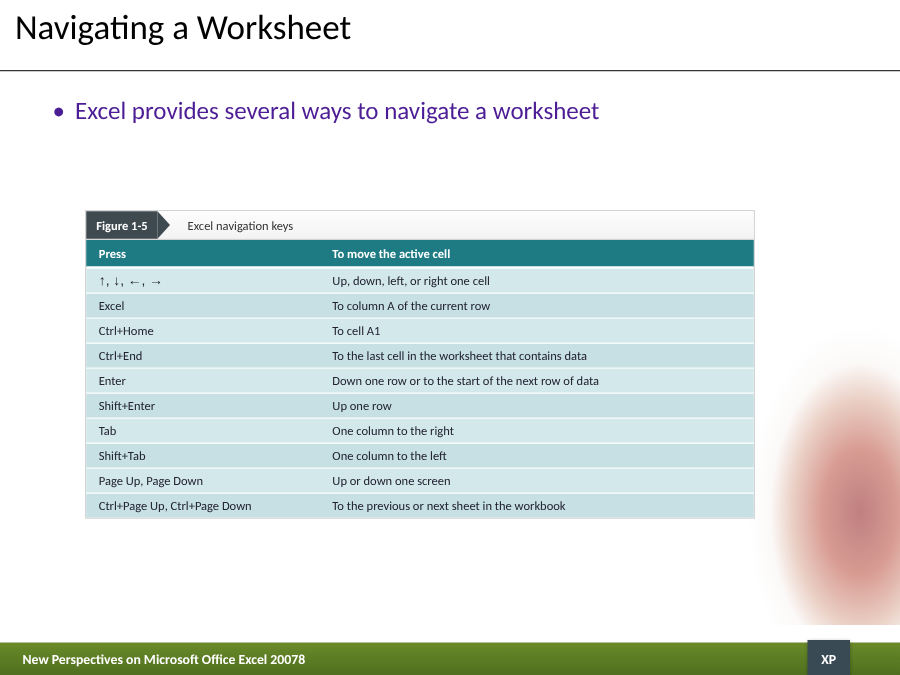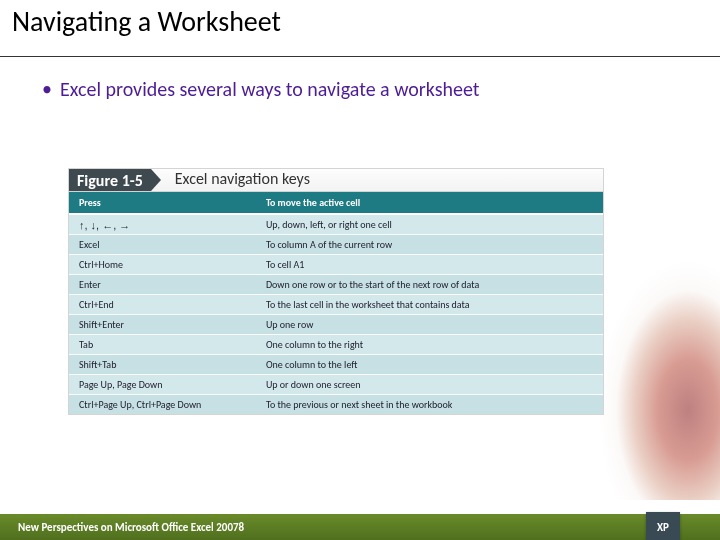--- a/index.html
+++ b/index.html
@@ -3,21 +3,21 @@
 <meta charset="utf-8">
 <style>
 html,body{margin:0;padding:0;width:720px;height:540px;font-family:Calibri,Arial,sans-serif;background:#fff;overflow:hidden}
 .slide{position:relative;width:720px;height:540px;background:#fff}
 .bg-petal{position:absolute;bottom:40px;right:0;width:160px;height:300px;background:radial-gradient(ellipse 120px 200px at 80% 70%,#8a1818 0%,#b84a3a 25%,#d9a894 45%,rgba(240,230,225,0.4) 60%,transparent 75%);opacity:0.55;pointer-events:none}
 .title{position:absolute;left:12px;top:4px;font-size:28px;color:#000;font-weight:400}
 .hr{position:absolute;left:0;top:56px;width:720px;height:0;border-top:1px solid #333}
 .bullet{position:absolute;left:42px;top:78px;width:640px;font-size:20px;color:#4c1d95;line-height:1.15}
 .bullet .dot{display:inline-block;width:18px}
 .figure{position:absolute;left:68px;top:168px;width:534px;background:#fff;border:1px solid #d4d4d4}
-.fig-cap{height:22px;background:linear-gradient(#fdfdfd,#f3f3f3);border-bottom:1px solid #d4d4d4;display:flex;font-size:16px}
+.fig-cap{height:22px;background:linear-gradient(#fdfdfd,#f3f3f3);border-bottom:1px solid #d4d4d4;display:flex;align-items:center;font-size:10px}
 .fig-num{background:#3f4a50;color:#fff;padding:0 8px;height:22px;display:flex;align-items:center;font-weight:bold}
 .fig-arrow{width:0;height:0;border-top:11px solid transparent;border-bottom:11px solid transparent;border-left:10px solid #3f4a50}
 .fig-title{padding-left:14px;color:#333}
 .tbl{width:100%;border-collapse:collapse;font-size:10px}
 .tbl th{background:#1e7b84;color:#fff;text-align:left;padding:4px 10px;font-weight:bold;border-bottom:2px solid #fff}
 .tbl td{background:#d3e8ea;color:#223;padding:3px 10px;border-top:1px solid rgba(255,255,255,0.9)}
 .tbl tr:nth-child(even) td{background:#c6e0e3}
 .tbl td:first-child{width:35%}
 .arrow{font-family:Arial;font-size:11px}
 .footer{position:absolute;left:0;bottom:0;width:720px;height:26px;background:linear-gradient(#6a8a2a,#4f6f1e);display:flex;align-items:center;padding:0 18px;box-sizing:border-box;font-size:11px;color:#fff;font-weight:600}
@@ -56,26 +56,26 @@
           </tr>
           <tr>
             <td class="">Excel</td>
             <td>To column A of the current row</td>
           </tr>
           <tr>
             <td class="">Ctrl+Home</td>
             <td>To cell A1</td>
           </tr>
           <tr>
+            <td class="">Ctrl+End</td>
+            <td>To the last cell in the worksheet that contains data</td>
+          </tr>
+          <tr>
             <td class="">Enter</td>
             <td>Down one row or to the start of the next row of data</td>
-          </tr>
-          <tr>
-            <td class="">Ctrl+End</td>
-            <td>To the last cell in the worksheet that contains data</td>
           </tr>
           <tr>
             <td class="">Shift+Enter</td>
             <td>Up one row</td>
           </tr>
           <tr>
             <td class="">Tab</td>
             <td>One column to the right</td>
           </tr>
           <tr>

